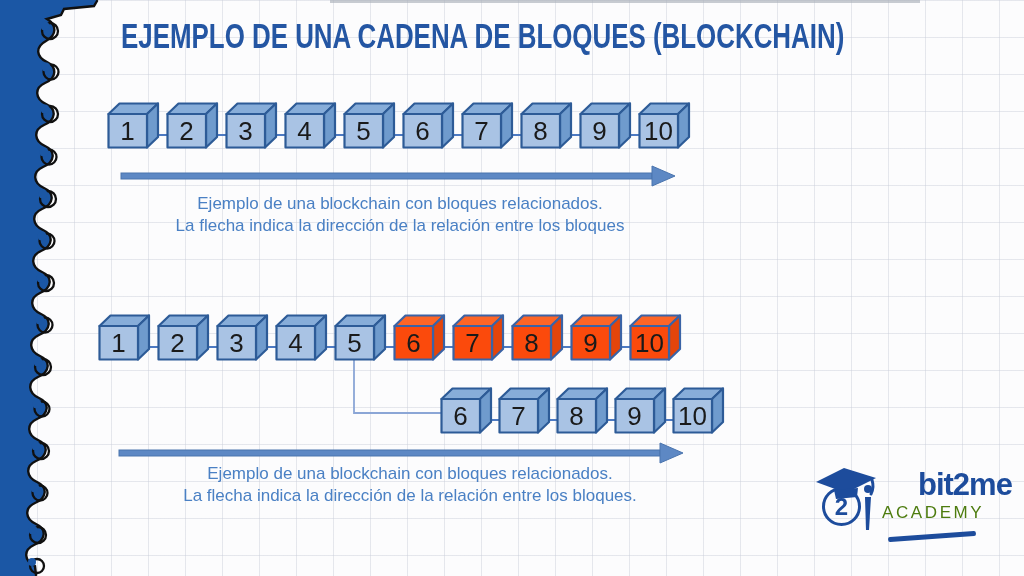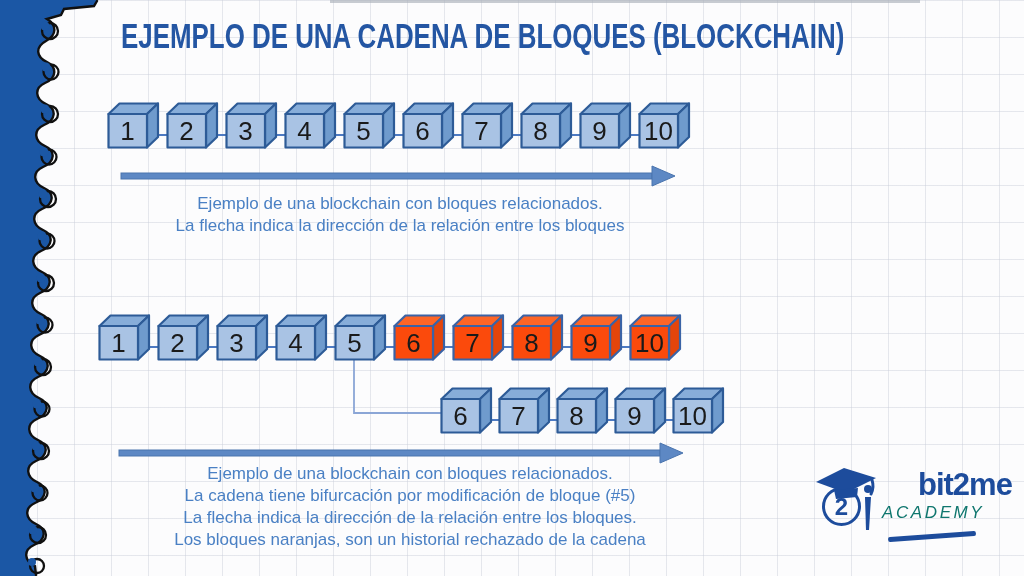--- a/index.html
+++ b/index.html
@@ -39,21 +39,21 @@
   }
   #caption1{left:50px;top:193px;width:700px;}
   #caption2{left:55px;top:463px;width:710px;}
   
   #logo-badge{
     left:822px;top:487px;width:33px;height:33px;border:3.5px solid #1d4c9c;
     border-radius:50%;text-align:center;line-height:33px;
     font-size:24px;font-weight:bold;color:#1d4c9c;background:transparent;
   }
   #logo-brand{left:918px;top:467px;font-size:31px;font-weight:bold;color:#1d4c9c;letter-spacing:-1px;}
-  #logo-sub{left:882px;top:503px;font-size:17px;font-weight:500;color:#0f766e;letter-spacing:2.6px;font-style:italic;}
+  #logo-sub{left:882px;top:503px;font-size:17px;font-weight:500;color:#4d7c0f;letter-spacing:2.6px;}
   #logo-underline{left:888px;top:534px;width:88px;height:4.5px;background:#1d4c9c;border-radius:2px;transform:rotate(-4deg);}
   #top-shadow{left:330px;top:0;width:590px;height:3px;background:#abb0ba;opacity:.65;}
 </style>
 </head>
 <body>
 
 <svg width="0" height="0" style="position:absolute" aria-hidden="true">
   <defs>
     <symbol id="cube" viewBox="0 0 53 47">
       <polygon points="1.5,12 12.5,1.5 51,1.5 40,12" fill="var(--f-top)" stroke="var(--edge)" stroke-width="2.2" stroke-linejoin="round"></polygon>
@@ -360,23 +360,21 @@
     </div>
 </div>
 
 <svg class="abs" style="left:118px;top:442px" width="566" height="22" viewBox="0 0 566 22">
   <rect class="arrow-shaft" x="1" y="8" width="541" height="6"></rect>
   <polygon class="arrow-shaft" points="542,1 565,11 542,21"></polygon>
 </svg>
 
 <div class="abs caption" id="caption2">
   <div>Ejemplo de una blockchain con bloques relacionados.</div>
-  <div>La cadena tiene bifurcación por modificación de bloque (#5)</div>
   <div>La flecha indica la dirección de la relación entre los bloques.</div>
-  <div>Los bloques naranjas, son un historial rechazado de la cadena</div>
 </div>
 
 <div>
   <div class="abs" id="logo-badge">2</div>
   <svg class="abs" style="left:810px;top:464px" width="72" height="42" viewBox="0 0 72 42">
     <polygon points="6,18 34,4 66,14 36,29" fill="#1d4c9c"></polygon>
     <polygon points="24,26 48,24 47,33 26,35" fill="#1d4c9c"></polygon>
     <path d="M62,16 C64,22 63,26 61,30" fill="none" stroke="#1d4c9c" stroke-width="3" stroke-linecap="round"></path>
   </svg>
   <svg class="abs" style="left:858px;top:482px" width="20" height="52" viewBox="0 0 20 52">

